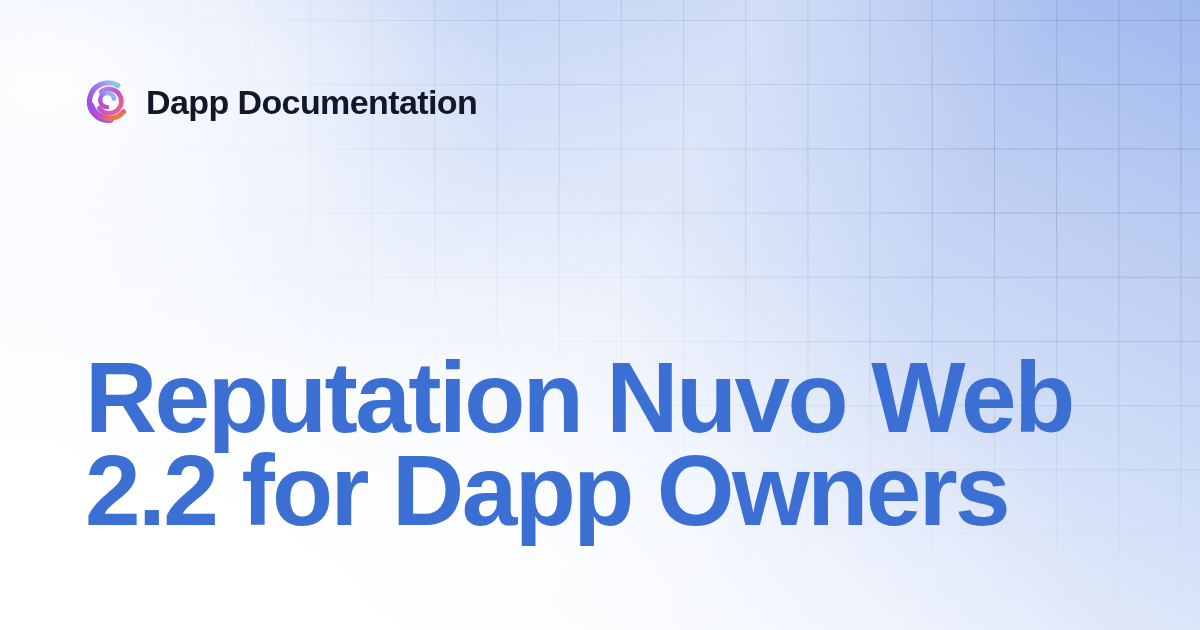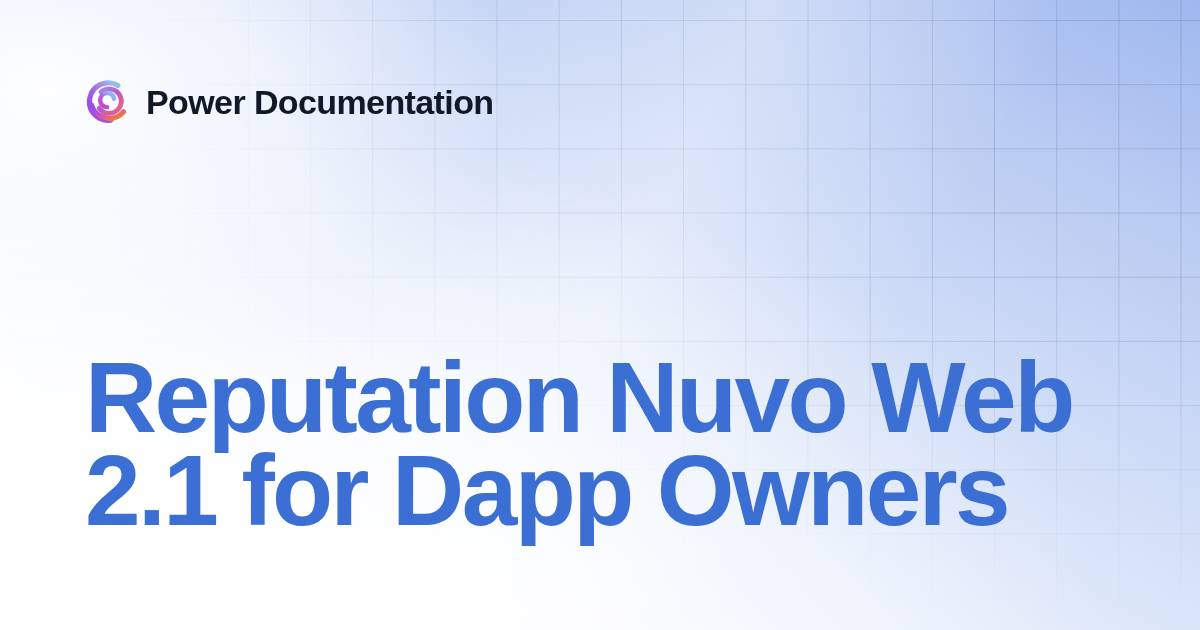--- a/index.html
+++ b/index.html
@@ -153,21 +153,21 @@
 
       <path d="M70,16 A40,40 0 1 0 55,90" fill="none" stroke="url(#gArmA)" stroke-width="11" stroke-linecap="round"></path>
 
       <path d="M14,58 A40,40 0 0 0 82,72" fill="none" stroke="url(#gArmB)" stroke-width="11" stroke-linecap="round"></path>
 
       <path d="M34,30 A26,26 0 1 1 30,64" fill="none" stroke="url(#gArmC)" stroke-width="10" stroke-linecap="round"></path>
 
       <path d="M62,44 A15,15 0 1 0 47,62" fill="none" stroke="url(#gArmD)" stroke-width="9.5" stroke-linecap="round"></path>
     </svg>
 
-    <span class="brand-name">Power Documentation</span>
+    <span class="brand-name">Dapp Documentation</span>
   </div>
 
   <h1 class="headline">
     <span class="headline-line">Reputation Nuvo Web</span>
-    <span class="headline-line">2.1 for Dapp Owners</span>
+    <span class="headline-line">2.2 for Dapp Owners</span>
   </h1>
 
 </div>
 
 </body></html>

